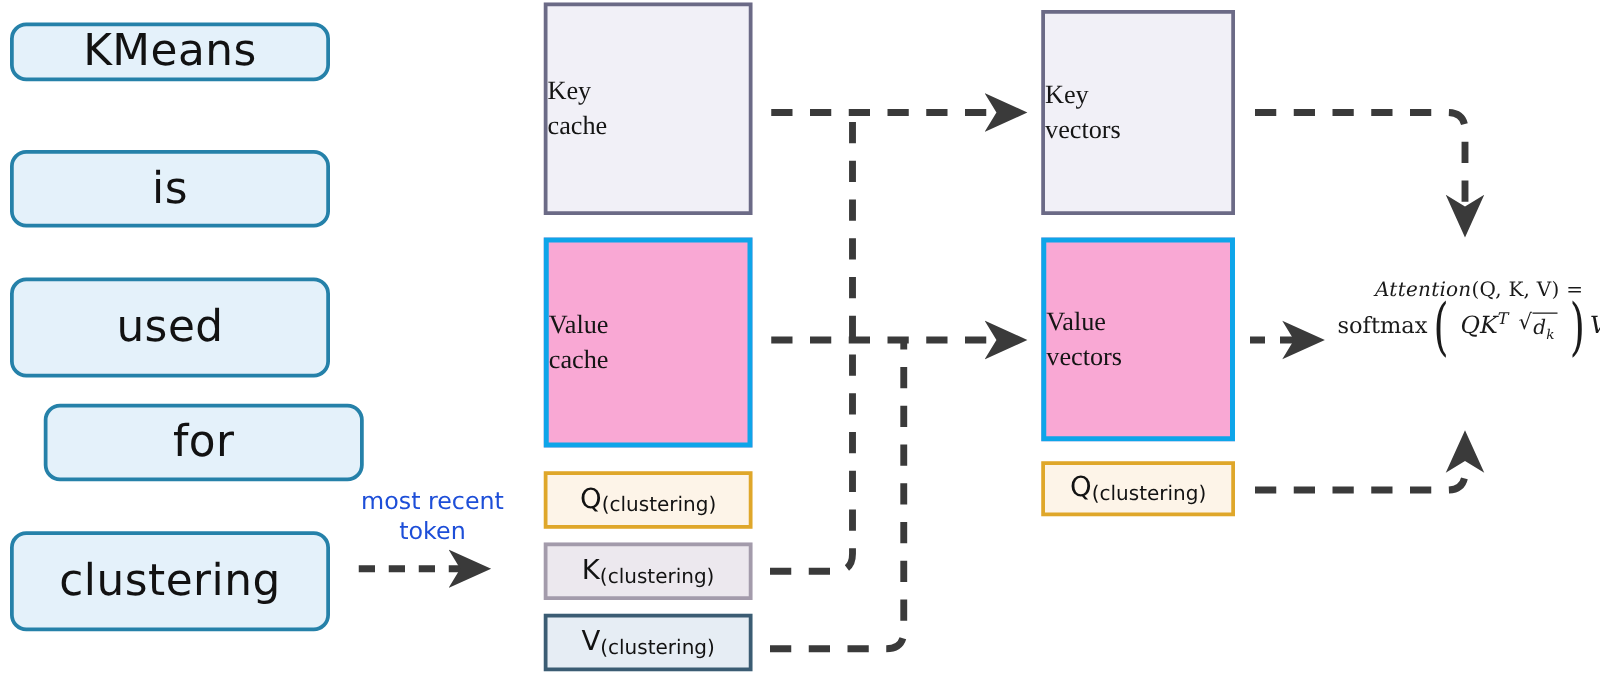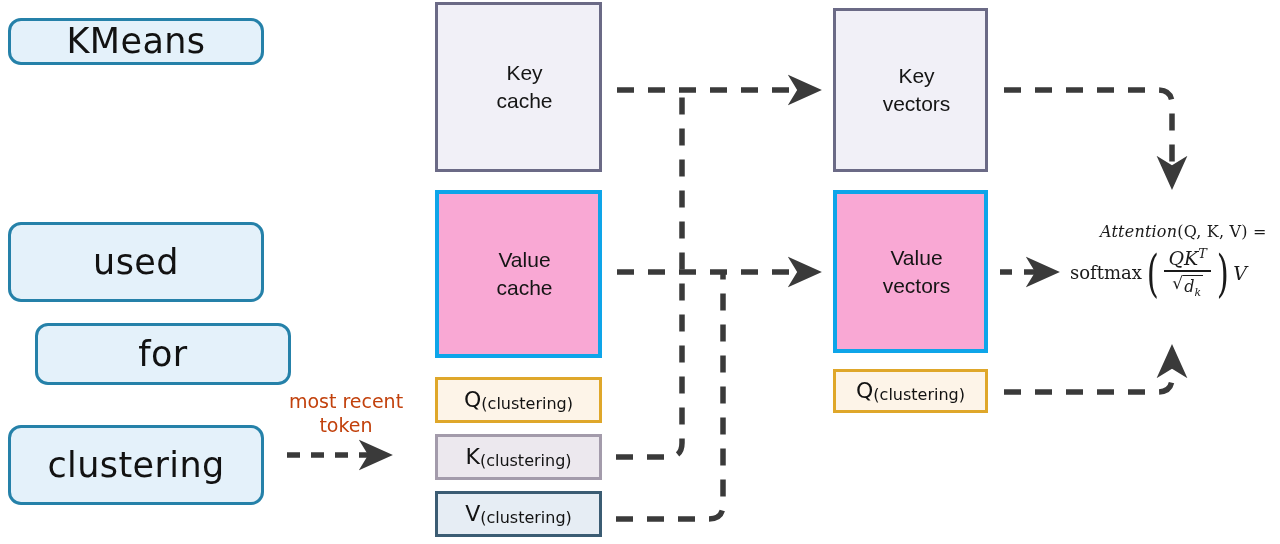--- a/index.html
+++ b/index.html
@@ -38,28 +38,27 @@
     letter-spacing: .4px;
     line-height: 1;
   }
 
   
   .bigbox {
     position: absolute;
     box-sizing: border-box;
     display: flex;
     flex-direction: column;
-    align-items: center;
+    align-items: flex-start;
     justify-content: center;
-    font-family: Liberation Sans, sans-serif;
+    font-family: Liberation Serif, serif;
     font-size: 21px;
     color: #151515;
     line-height: 1.32;
     text-align: center;
-    padding-left: 12px;
   }
   .bigbox.key   { background: #f1f0f7; border: 3px solid #6b6a86; }
   .bigbox.value { background: #f9a8d4; border: 4px solid #0ea5e9; }
 
   
   .qkv {
     position: absolute;
     box-sizing: border-box;
     display: flex;
     align-items: center;
@@ -72,21 +71,21 @@
   .qkv .sub  { font-size: 16px; position: relative; top: 4px; }
   .qkv.q { background: #fdf4e8; border: 3px solid #dfa72a; }
   .qkv.k { background: #ece8ee; border: 3px solid #a39bab; }
   .qkv.v { background: #e6edf4; border: 3px solid #3b5c73; }
 
   
   .caption {
     position: absolute;
     font-family: "DejaVu Sans", sans-serif;
     font-size: 19px;
-    color: #c2410c;
+    color: #1d4ed8;
     text-align: center;
     line-height: 1.28;
     white-space: pre-line;
   }
 
   
   .formula {
     position: absolute;
     font-family: "DejaVu Serif", serif;
     color: #1a1a1a;
@@ -105,21 +104,21 @@
     font-weight: 300;
     line-height: 0;
     position: relative;
     top: 1px;
     margin: 0 1px;
     transform: scaleX(.62);
     display: inline-block;
   }
   .frac {
     display: inline-flex;
-    flex-direction: column;
+    flex-direction: row;
     align-items: center;
     margin: 0 1px;
     vertical-align: middle;
   }
   .frac .num { font-size: 19px; padding: 0 4px 1px 4px; font-style: italic; }
   .frac .den { font-size: 16px; padding: 2px 4px 0 4px; font-style: italic; }
   .frac .bar { width: 100%; height: 1.6px; background: #1a1a1a; }
   .ital { font-style: italic; }
   sup.tt { font-size: .68em; font-style: italic; }
   sub.kk { font-size: .68em; font-style: italic; }
@@ -139,20 +138,23 @@
     pointer-events: none;
   }
 </style>
 </head>
 <body>
 
 <div id="stage">
 
   <div class="token-pill" style="top:18px;height:47px;">
     <span>KMeans</span>
+  </div>
+  <div class="token-pill" style="top:120px;height:62px;">
+    <span>is</span>
   </div>
   <div class="token-pill" style="top:222px;height:80px;">
     <span>used</span>
   </div>
   <div class="token-pill" style="top:323px;height:62px;margin-left:27px;">
     <span>for</span>
   </div>
   <div class="token-pill" style="top:425px;height:80px;">
     <span>clustering</span>
   </div>

